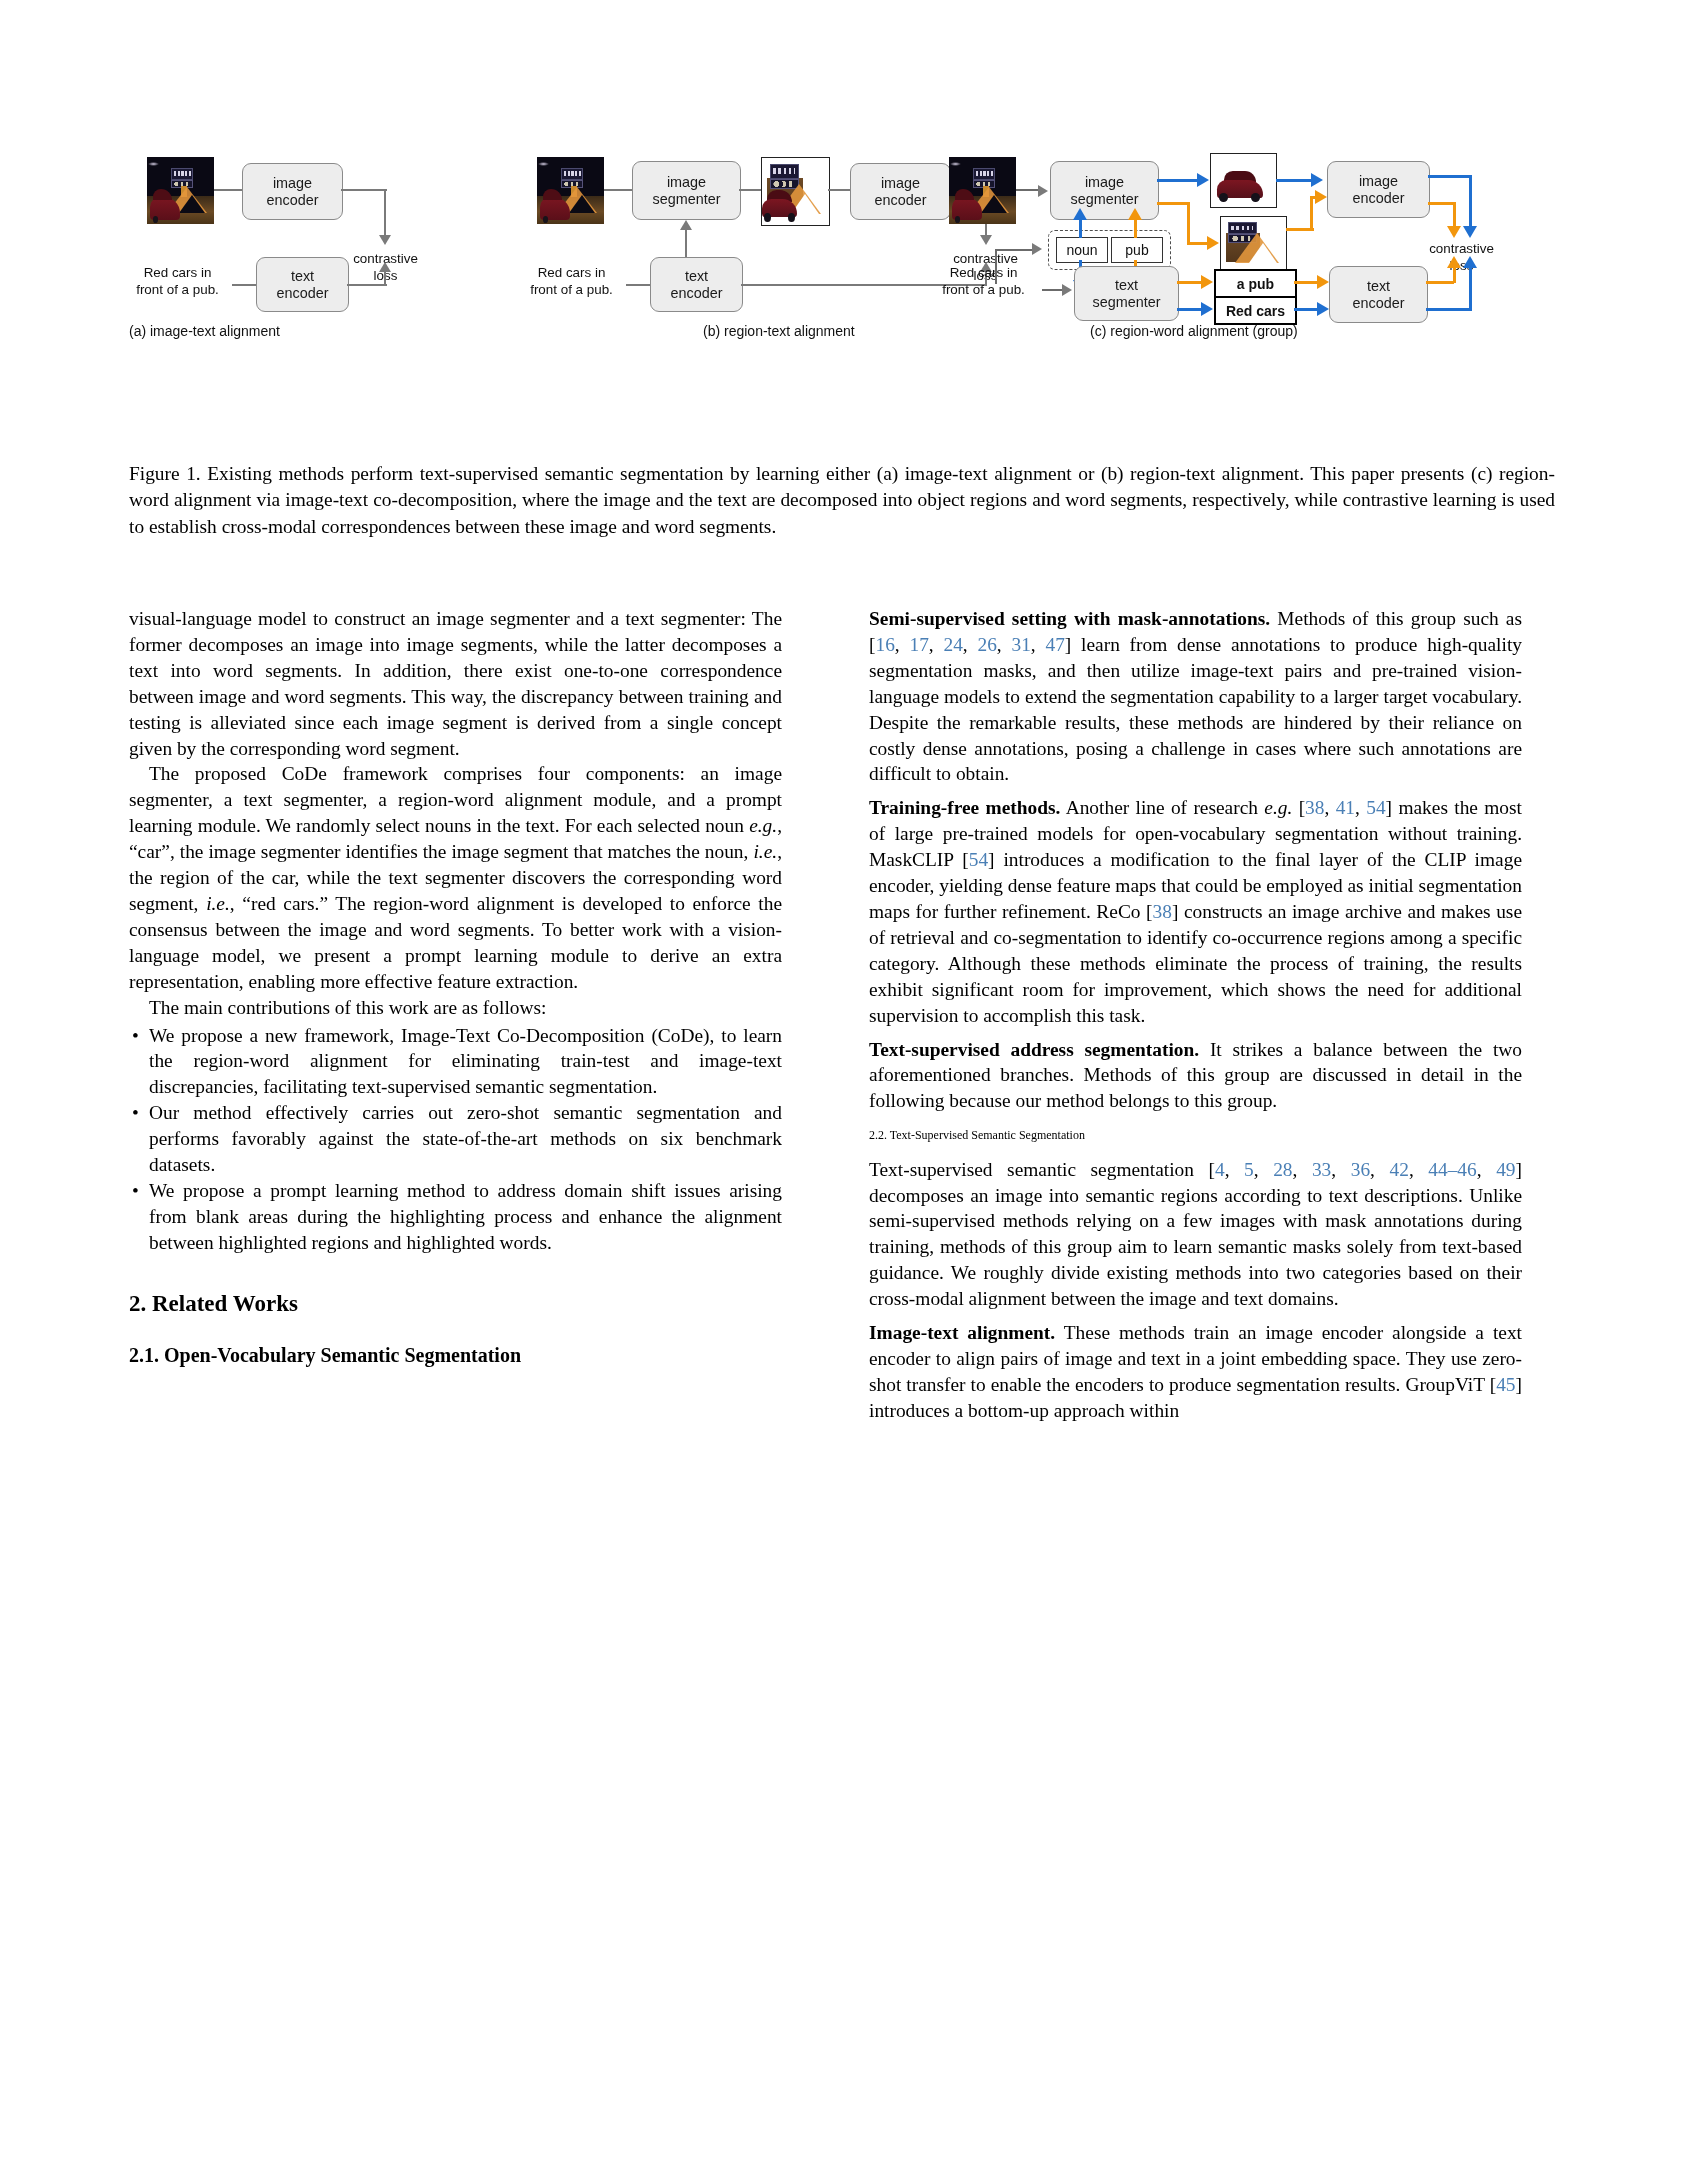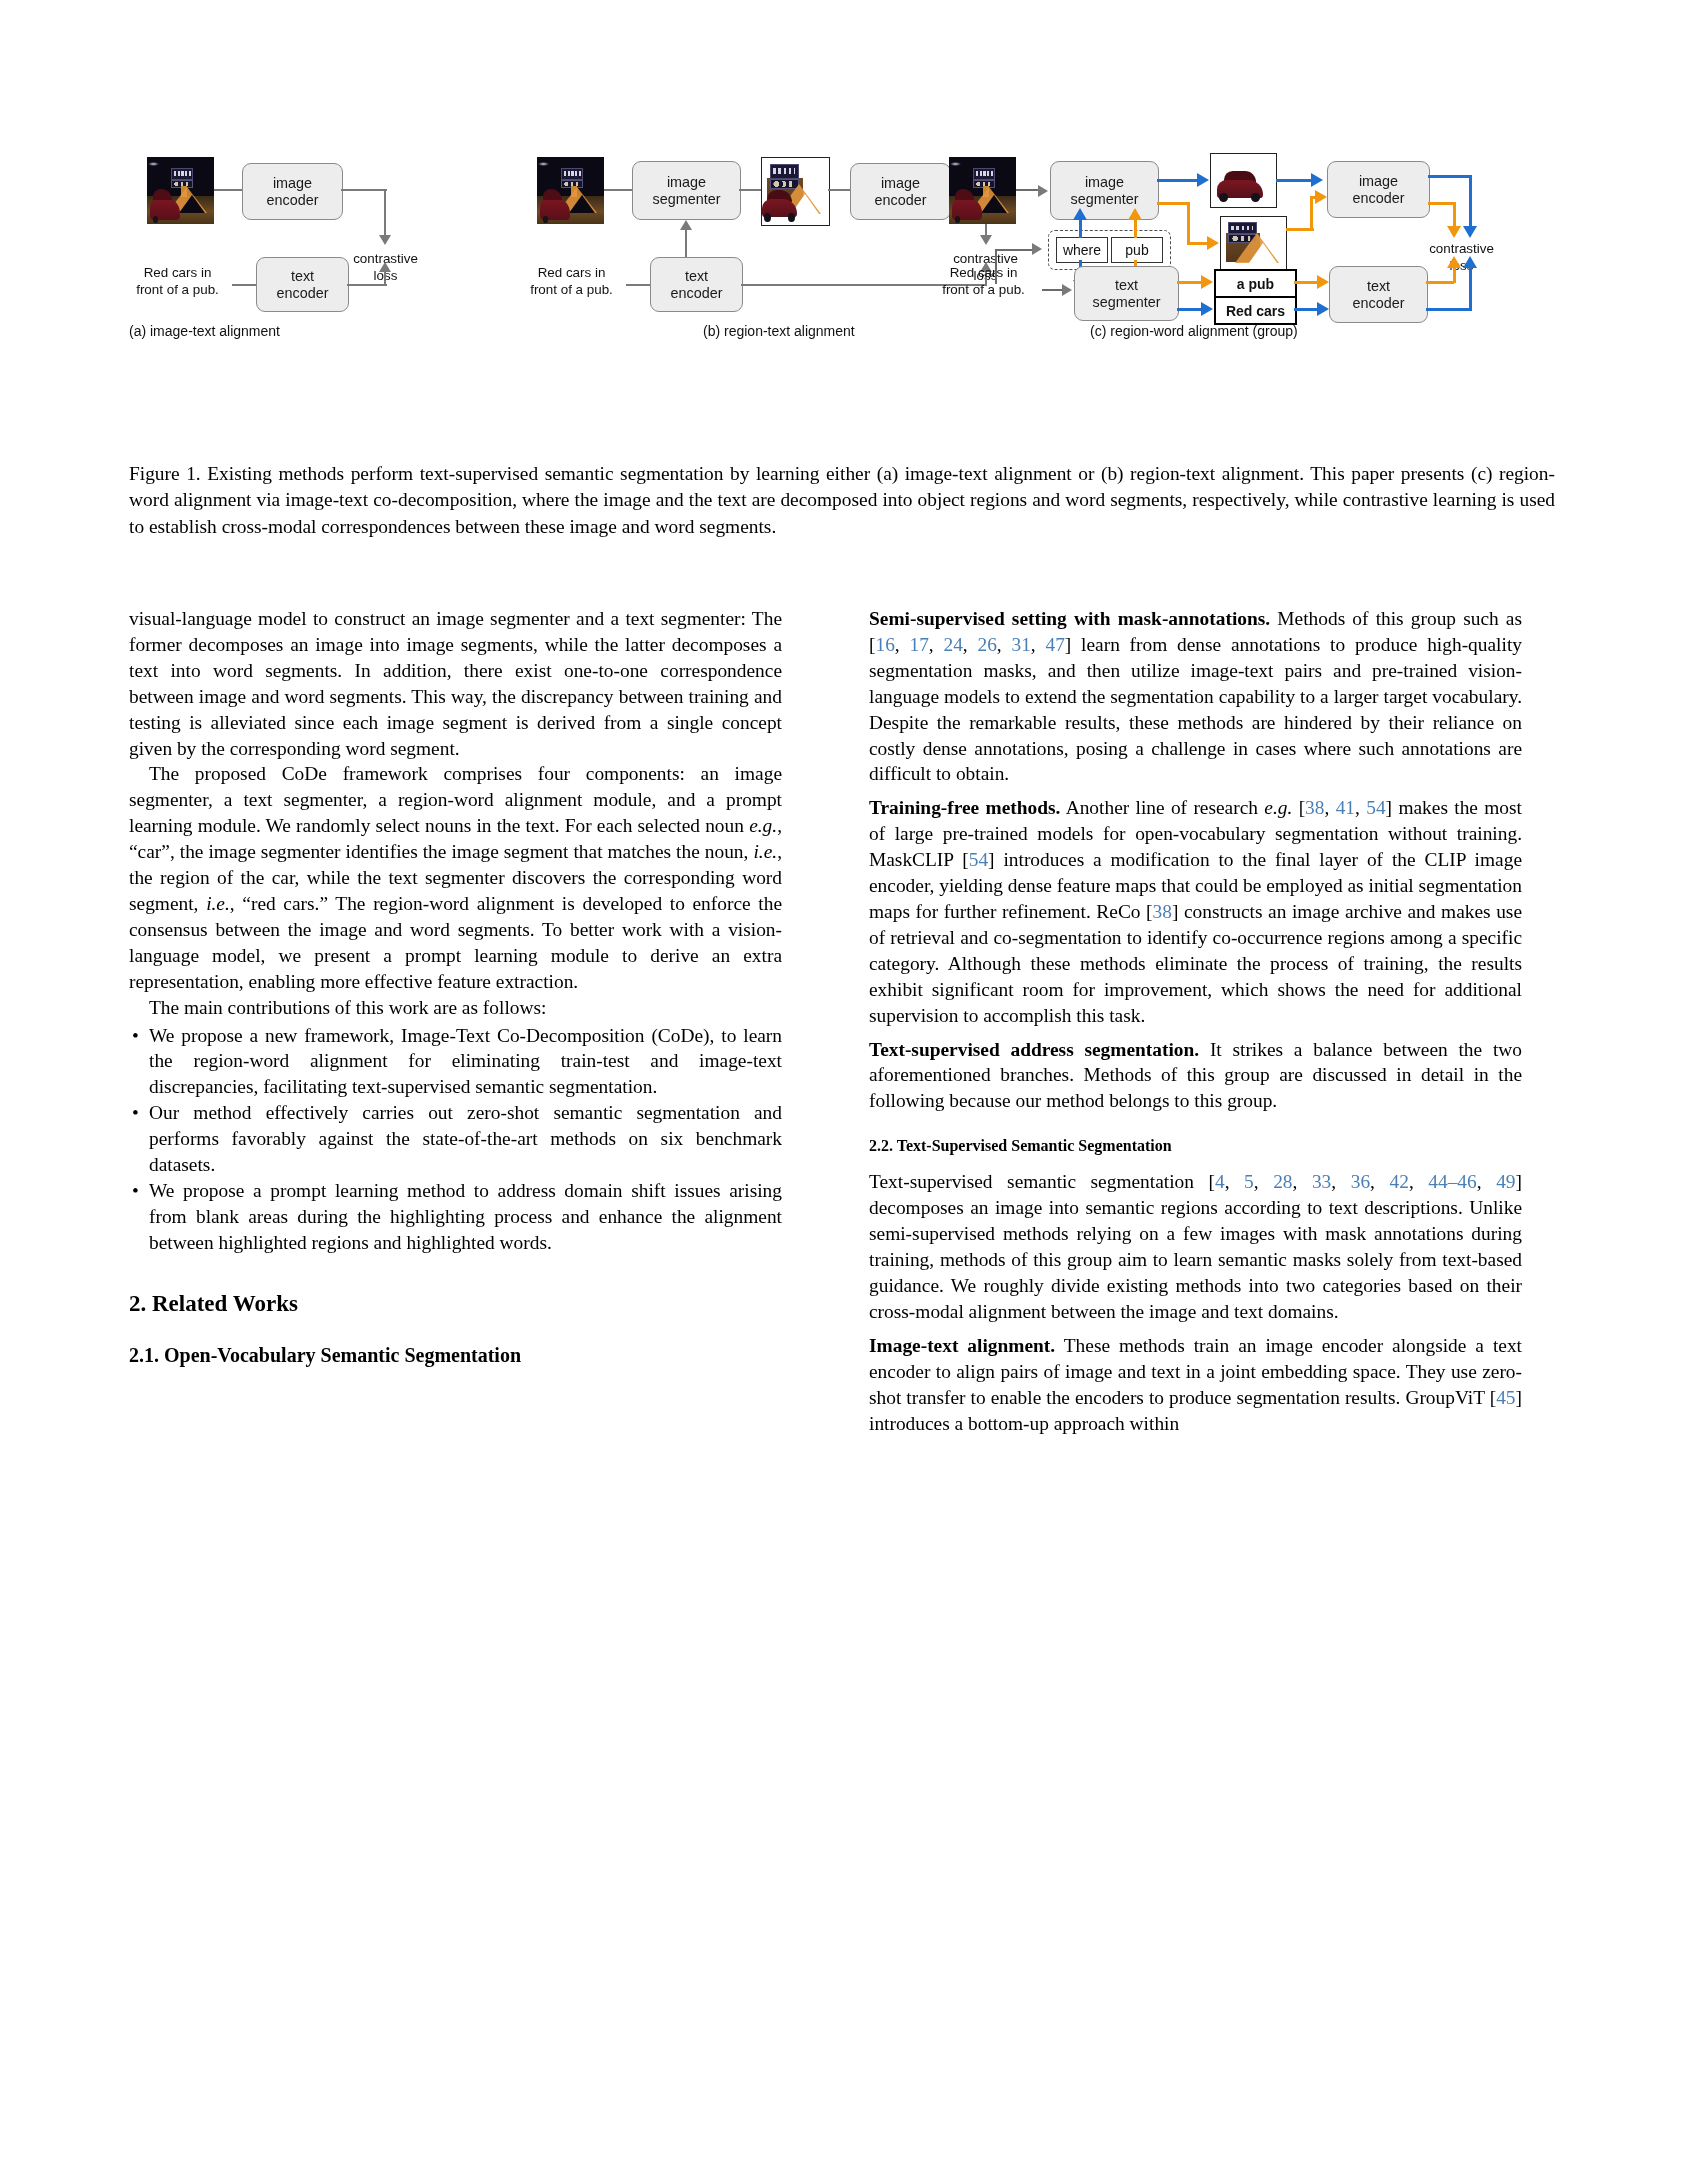--- a/index.html
+++ b/index.html
@@ -106,21 +106,21 @@
   .caption{position:absolute;left:129px;top:461px;width:1426px;
       font-size:19.4px;line-height:1.355;text-align:justify;}
   .col{position:absolute;width:653px;font-size:19.4px;line-height:1.335;text-align:justify;}
   .colL{left:129px;top:606px;}
   .colR{left:869px;top:606px;}
   .col p{margin:0 0 0 0;text-indent:20px;}
   .col p.noind{text-indent:0;}
   .col p.sp{margin-top:8px;}
   .h2{font-weight:bold;font-size:23px;margin:34px 0 13px 0;line-height:1.2;}
   .h3{font-weight:bold;font-size:20px;margin:26px 0 12px 0;line-height:1.2;}
-  .h3r{font-weight:bold;font-size:16px;margin:22px 0 14px 0;line-height:1.2;}
+  .h3r{font-weight:normal;font-size:12px;margin:14px 0 14px 0;line-height:1.2;}
   .runin{font-weight:bold;}
   .cite{color:#4a7fb5;}
   em{font-style:italic;}
   ul.bul{list-style:none;margin:2px 0 0 0;padding:0;}
   ul.bul li{position:relative;padding-left:20px;margin:0 0 0 0;text-align:justify;}
   ul.bul li::before{content:"\2022";position:absolute;left:3px;top:0;}
 </style>
 </head>
 <body>
 
@@ -333,21 +333,21 @@
       <div class="ln org v" style="left:492px;top:63px;height:26px;"></div>
       <div class="ar do" style="left:486px;top:87px;"></div>
 
       <div class="fig-txt" style="left:440px;top:101px;width:121px;">
         <span>contrastive</span><br>
         <span>loss</span>
       </div>
 
       <div class="dashgrp" style="left:87px;top:91px;width:121px;height:38px;"></div>
       <div class="wbox" style="left:95px;top:98px;width:50px;height:24px;">
-        <span>where</span>
+        <span>noun</span>
       </div>
       <div class="wbox" style="left:150px;top:98px;width:50px;height:24px;text-align:right;">
         <span>pub</span>
       </div>
 
       <div class="ln blue v" style="left:118px;top:79px;height:20px;"></div>
       <div class="ar ub" style="left:112px;top:69px;"></div>
       <div class="ln org v" style="left:173px;top:79px;height:20px;"></div>
       <div class="ar uo" style="left:167px;top:69px;"></div>
 

